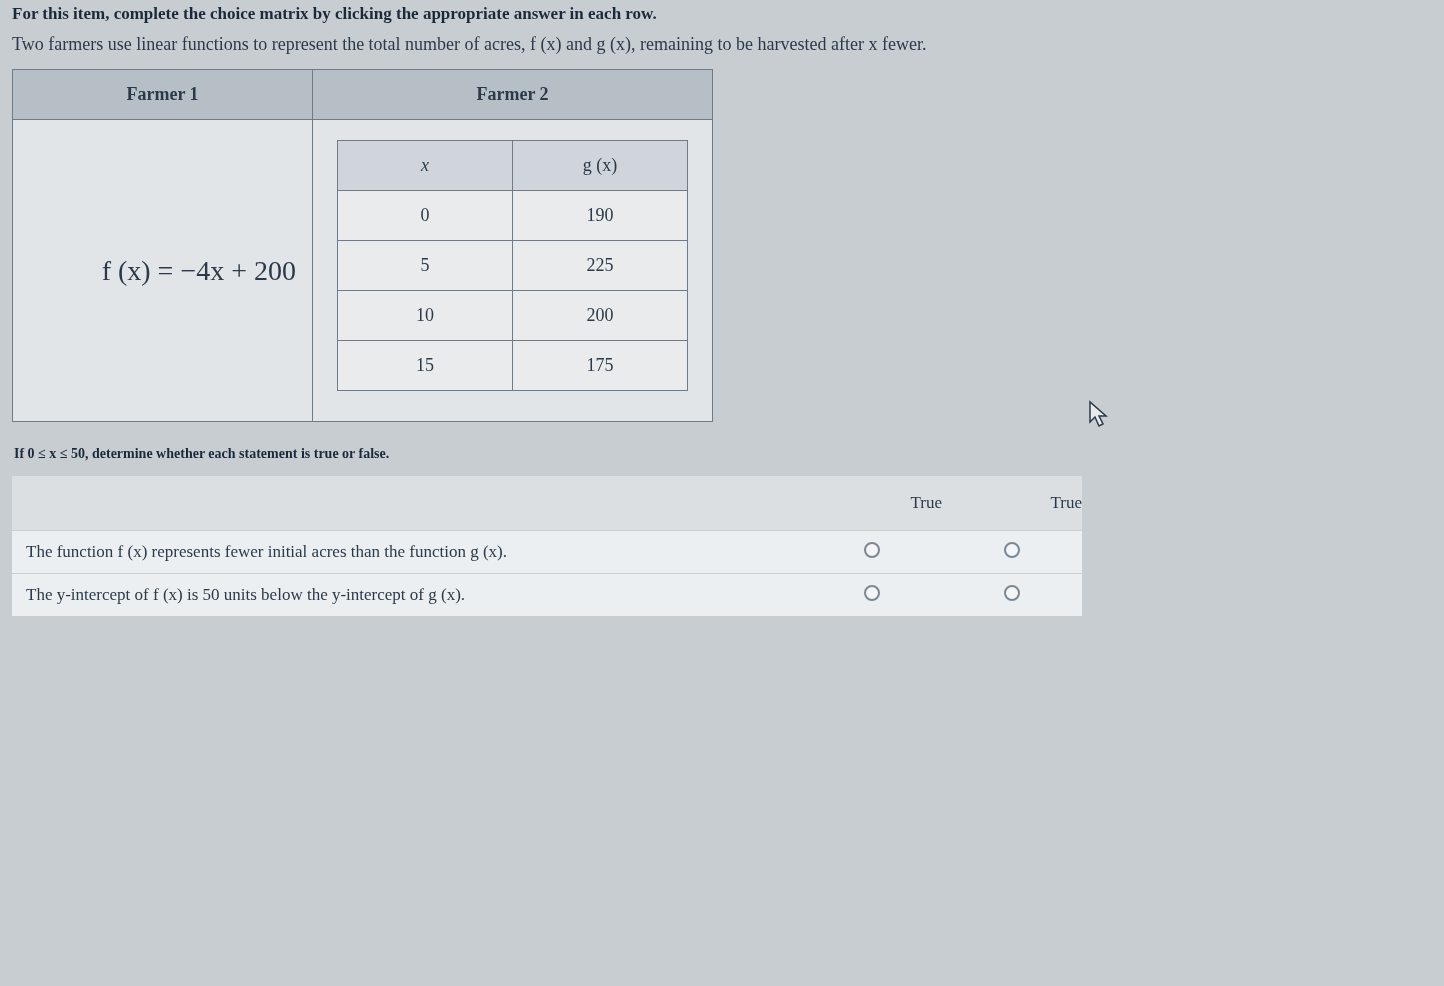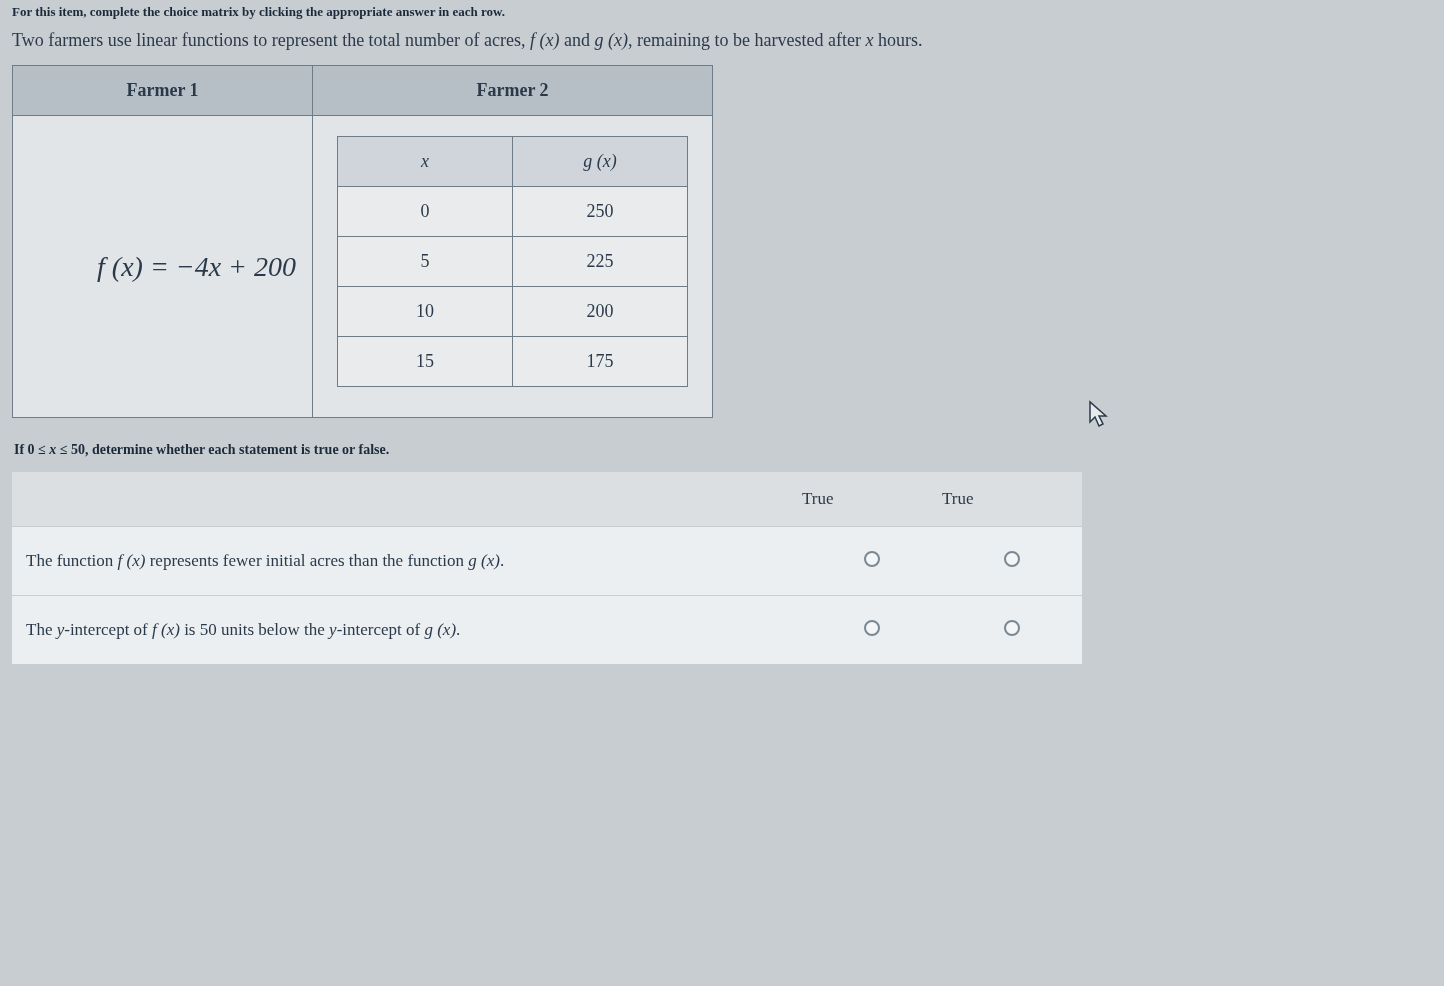--- a/index.html
+++ b/index.html
@@ -7,30 +7,30 @@
     font-family: Georgia, 'Times New Roman', serif;
     background: #c8cdd2;
     color: #2b3a4a;
     width: 1444px;
     height: 986px;
     padding: 0 12px;
     overflow: hidden;
   }
   .instr-top {
     font-weight: bold;
-    font-size: 13px;
+    font-size: 17px;
     color: #1b2a3a;
     padding: 4px 0 6px 0;
   }
   .context {
     font-size: 18px;
     color: #2b3a4a;
     padding: 4px 0 14px 0;
   }
-  .ital { font-style: italic; }
+  .ital { }
   .outer-table {
     border-collapse: collapse;
     background: #e2e5e7;
   }
   .outer-table th, .outer-table td {
     border: 1px solid #6f7b86;
   }
   .outer-table th {
     background: #b7bfc6;
     color: #2b3a4a;
@@ -80,30 +80,30 @@
   .matrix {
     border-collapse: collapse;
     background: #eceff1;
     width: 1070px;
   }
   .matrix th, .matrix td { padding: 0; }
   .matrix thead th {
     background: #dcdfe2;
     font-weight: normal;
     font-size: 17px;
-    text-align: left;
+    text-align: right;
     height: 54px;
     color: #2b3a4a;
   }
   .matrix thead th.stmt-head { width: 790px; }
   .matrix thead th.tf-head { width: 140px; }
   .matrix tbody td.stmt {
     font-size: 17px;
     color: #2b3a4a;
-    padding: 24px 14px;
+    padding: 11px 14px;
     border-top: 1px solid #c9ced3;
     text-align: left;
   }
   .matrix tbody td.choice {
     text-align: center;
     border-top: 1px solid #c9ced3;
     vertical-align: middle;
   }
   .radio {
     display: inline-block;
@@ -120,21 +120,21 @@
     pointer-events: none;
   }
   .cursor svg { display: block; }
 </style>
 </head>
 <body>
 
 <div class="instr-top">For this item, complete the choice matrix by clicking the appropriate answer in each row.</div>
 
 <div class="context">
-  <span>Two farmers use linear functions to represent the total number of acres, </span><span class="ital">f (x)</span><span> and </span><span class="ital">g (x)</span><span>, remaining to be harvested after </span><span class="ital">x</span><span> hours.</span>
+  <span>Two farmers use linear functions to represent the total number of acres, </span><span class="ital">f (x)</span><span> and </span><span class="ital">g (x)</span><span>, remaining to be harvested after </span><span class="ital">x</span><span> fewer.</span>
 </div>
 
 <table class="outer-table">
   <thead>
     <tr>
       <th>Farmer 1</th>
       <th>Farmer 2</th>
     </tr>
   </thead>
   <tbody>
@@ -146,21 +146,21 @@
         <table class="inner-table">
           <thead>
             <tr>
               <th>x</th>
               <th class="gx"><span class="ital">g (x)</span></th>
             </tr>
           </thead>
           <tbody>
             <tr>
                 <td>0</td>
-                <td>250</td>
+                <td>190</td>
               </tr>
             <tr>
                 <td>5</td>
                 <td>225</td>
               </tr>
             <tr>
                 <td>10</td>
                 <td>200</td>
               </tr>
             <tr>

